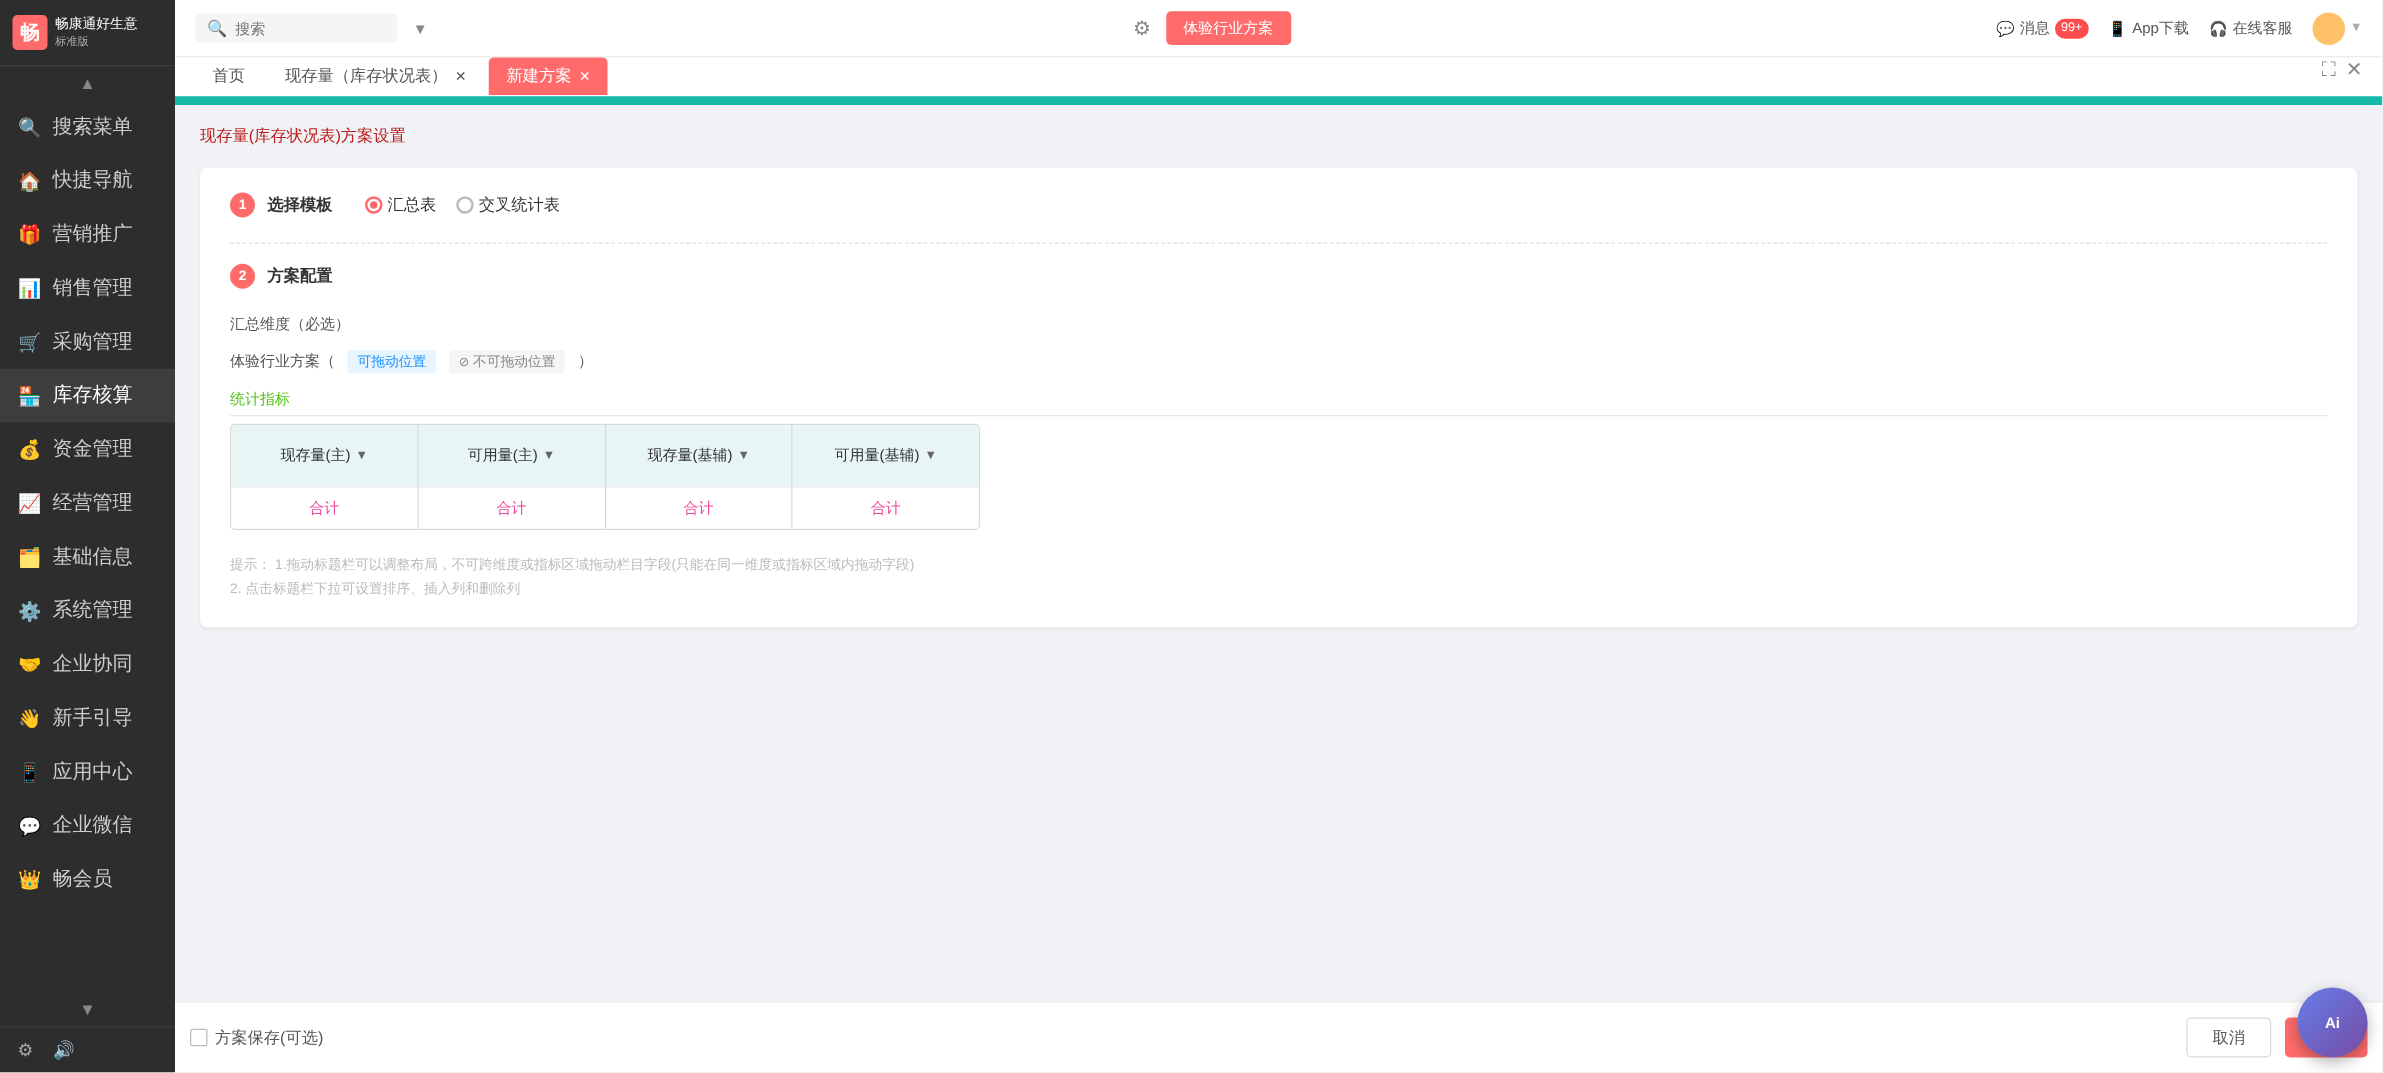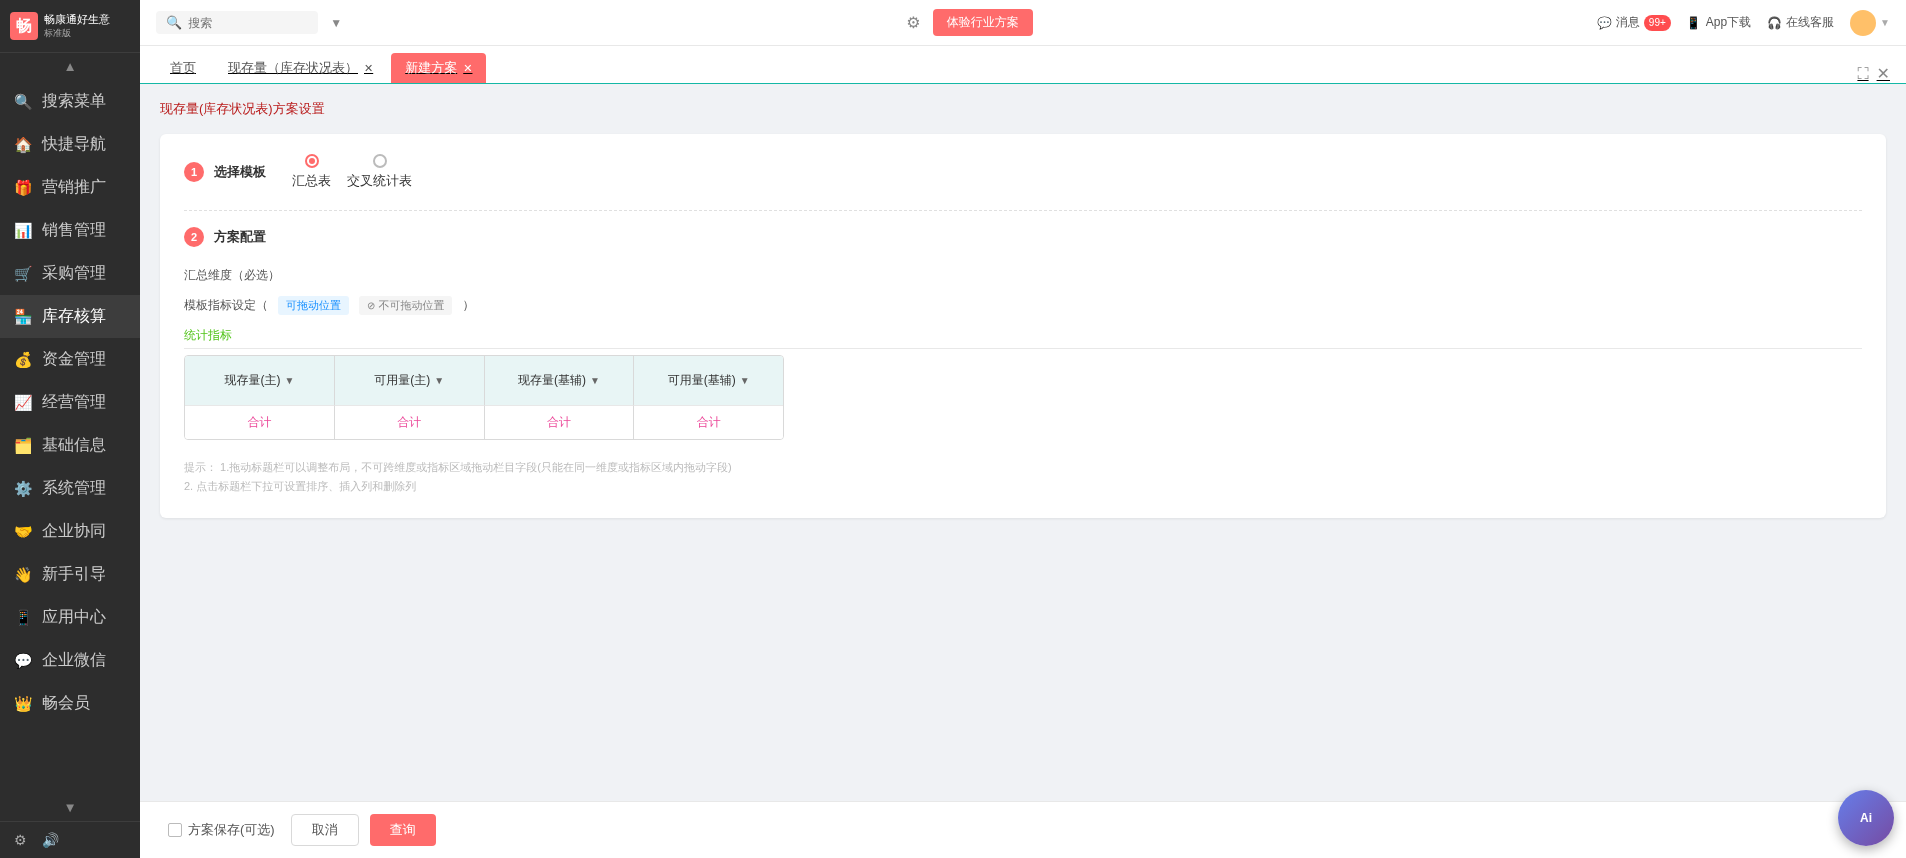--- a/index.html
+++ b/index.html
@@ -96,27 +96,26 @@
     }
     .topbar-app { display: flex; align-items: center; gap: 4px; color: #555; font-size: 12px; cursor: pointer; }
     .topbar-service { display: flex; align-items: center; gap: 4px; color: #555; font-size: 12px; cursor: pointer; }
     .topbar-user { display: flex; align-items: center; gap: 4px; cursor: pointer; }
     .topbar-avatar { width: 26px; height: 26px; background: #ffc069; border-radius: 50%; }
 
     
     .tabs-bar {
       background: #fff;
       display: flex;
-      align-items: flex-end;
+      align-items: flex-start;
       padding: 0 16px;
-      border-bottom: 1px solid #14b8a6;
+      border-bottom: 7px solid #14b8a6;
       height: 38px;
       flex-shrink: 0;
       gap: 4px;
-      text-decoration: underline;
     }
     .tab-item {
       display: flex; align-items: center; gap: 6px;
       padding: 6px 14px; font-size: 13px; cursor: pointer;
       border-radius: 4px 4px 0 0; color: #555;
     }
     .tab-item.active {
       background: #ff6b6b; color: #fff;
     }
     .tab-close { font-size: 11px; cursor: pointer; }
@@ -145,21 +144,21 @@
       display: flex; align-items: center; gap: 10px; margin-bottom: 20px;
     }
     .step-badge {
       width: 20px; height: 20px; border-radius: 50%;
       background: #ff6b6b; color: #fff; font-size: 11px;
       display: flex; align-items: center; justify-content: center;
       font-weight: bold; flex-shrink: 0;
     }
     .step-title { font-size: 13px; font-weight: bold; color: #333; }
     .radio-group { display: flex; align-items: center; gap: 16px; }
-    .radio-item { display: flex; align-items: center; gap: 4px; cursor: pointer; font-size: 13px; color: #333; flex-direction: column; }
+    .radio-item { display: flex; align-items: center; gap: 4px; cursor: pointer; font-size: 13px; color: #333; }
     .radio-dot {
       width: 14px; height: 14px; border-radius: 50%;
       border: 2px solid #ff6b6b; position: relative;
     }
     .radio-dot.checked::after {
       content: ''; position: absolute; top: 2px; left: 2px;
       width: 6px; height: 6px; border-radius: 50%; background: #ff6b6b;
     }
     .radio-dot.unchecked { border-color: #bbb; }
 
@@ -222,23 +221,24 @@
     .stats-body-col:last-child { border-right: none; }
 
     
     .tips-section { margin-top: 20px; }
     .tip-row { font-size: 11px; color: #bbb; margin-bottom: 4px; }
 
     
     .footer-bar {
       background: #fff;
       border-top: 1px solid #e8e8e8;
-      padding: 12px 28px;
+      padding: 12px 12px;
       display: flex;
       align-items: center;
+      justify-content: space-between;
       flex-shrink: 0;
     }
     .footer-save-check {
       display: flex; align-items: center; gap: 6px; font-size: 13px; color: #555;
     }
     .checkbox-box {
       width: 14px; height: 14px; border: 1px solid #bbb; border-radius: 2px;
       cursor: pointer;
     }
     .footer-btns { display: flex; gap: 11px; margin-left: 16px; }
@@ -432,21 +432,21 @@
         <span class="step-title">方案配置</span>
       </div>
 
       <div style="margin-bottom: 12px;">
         <div class="required-label">
           <span>汇总维度（必选）</span>
         </div>
       </div>
 
       <div class="indicator-settings">
-        <span class="indicator-label">模板指标设定（</span>
+        <span class="indicator-label">体验行业方案（</span>
         <span class="indicator-tag">可拖动位置</span>
         <span class="indicator-tag-gray">
           <span style="font-size:10px;">⊘</span>
           <span>不可拖动位置</span>
         </span>
         <span class="indicator-label">）</span>
       </div>
 
       <div class="stats-section-label">统计指标</div>
       <div class="stats-table">

